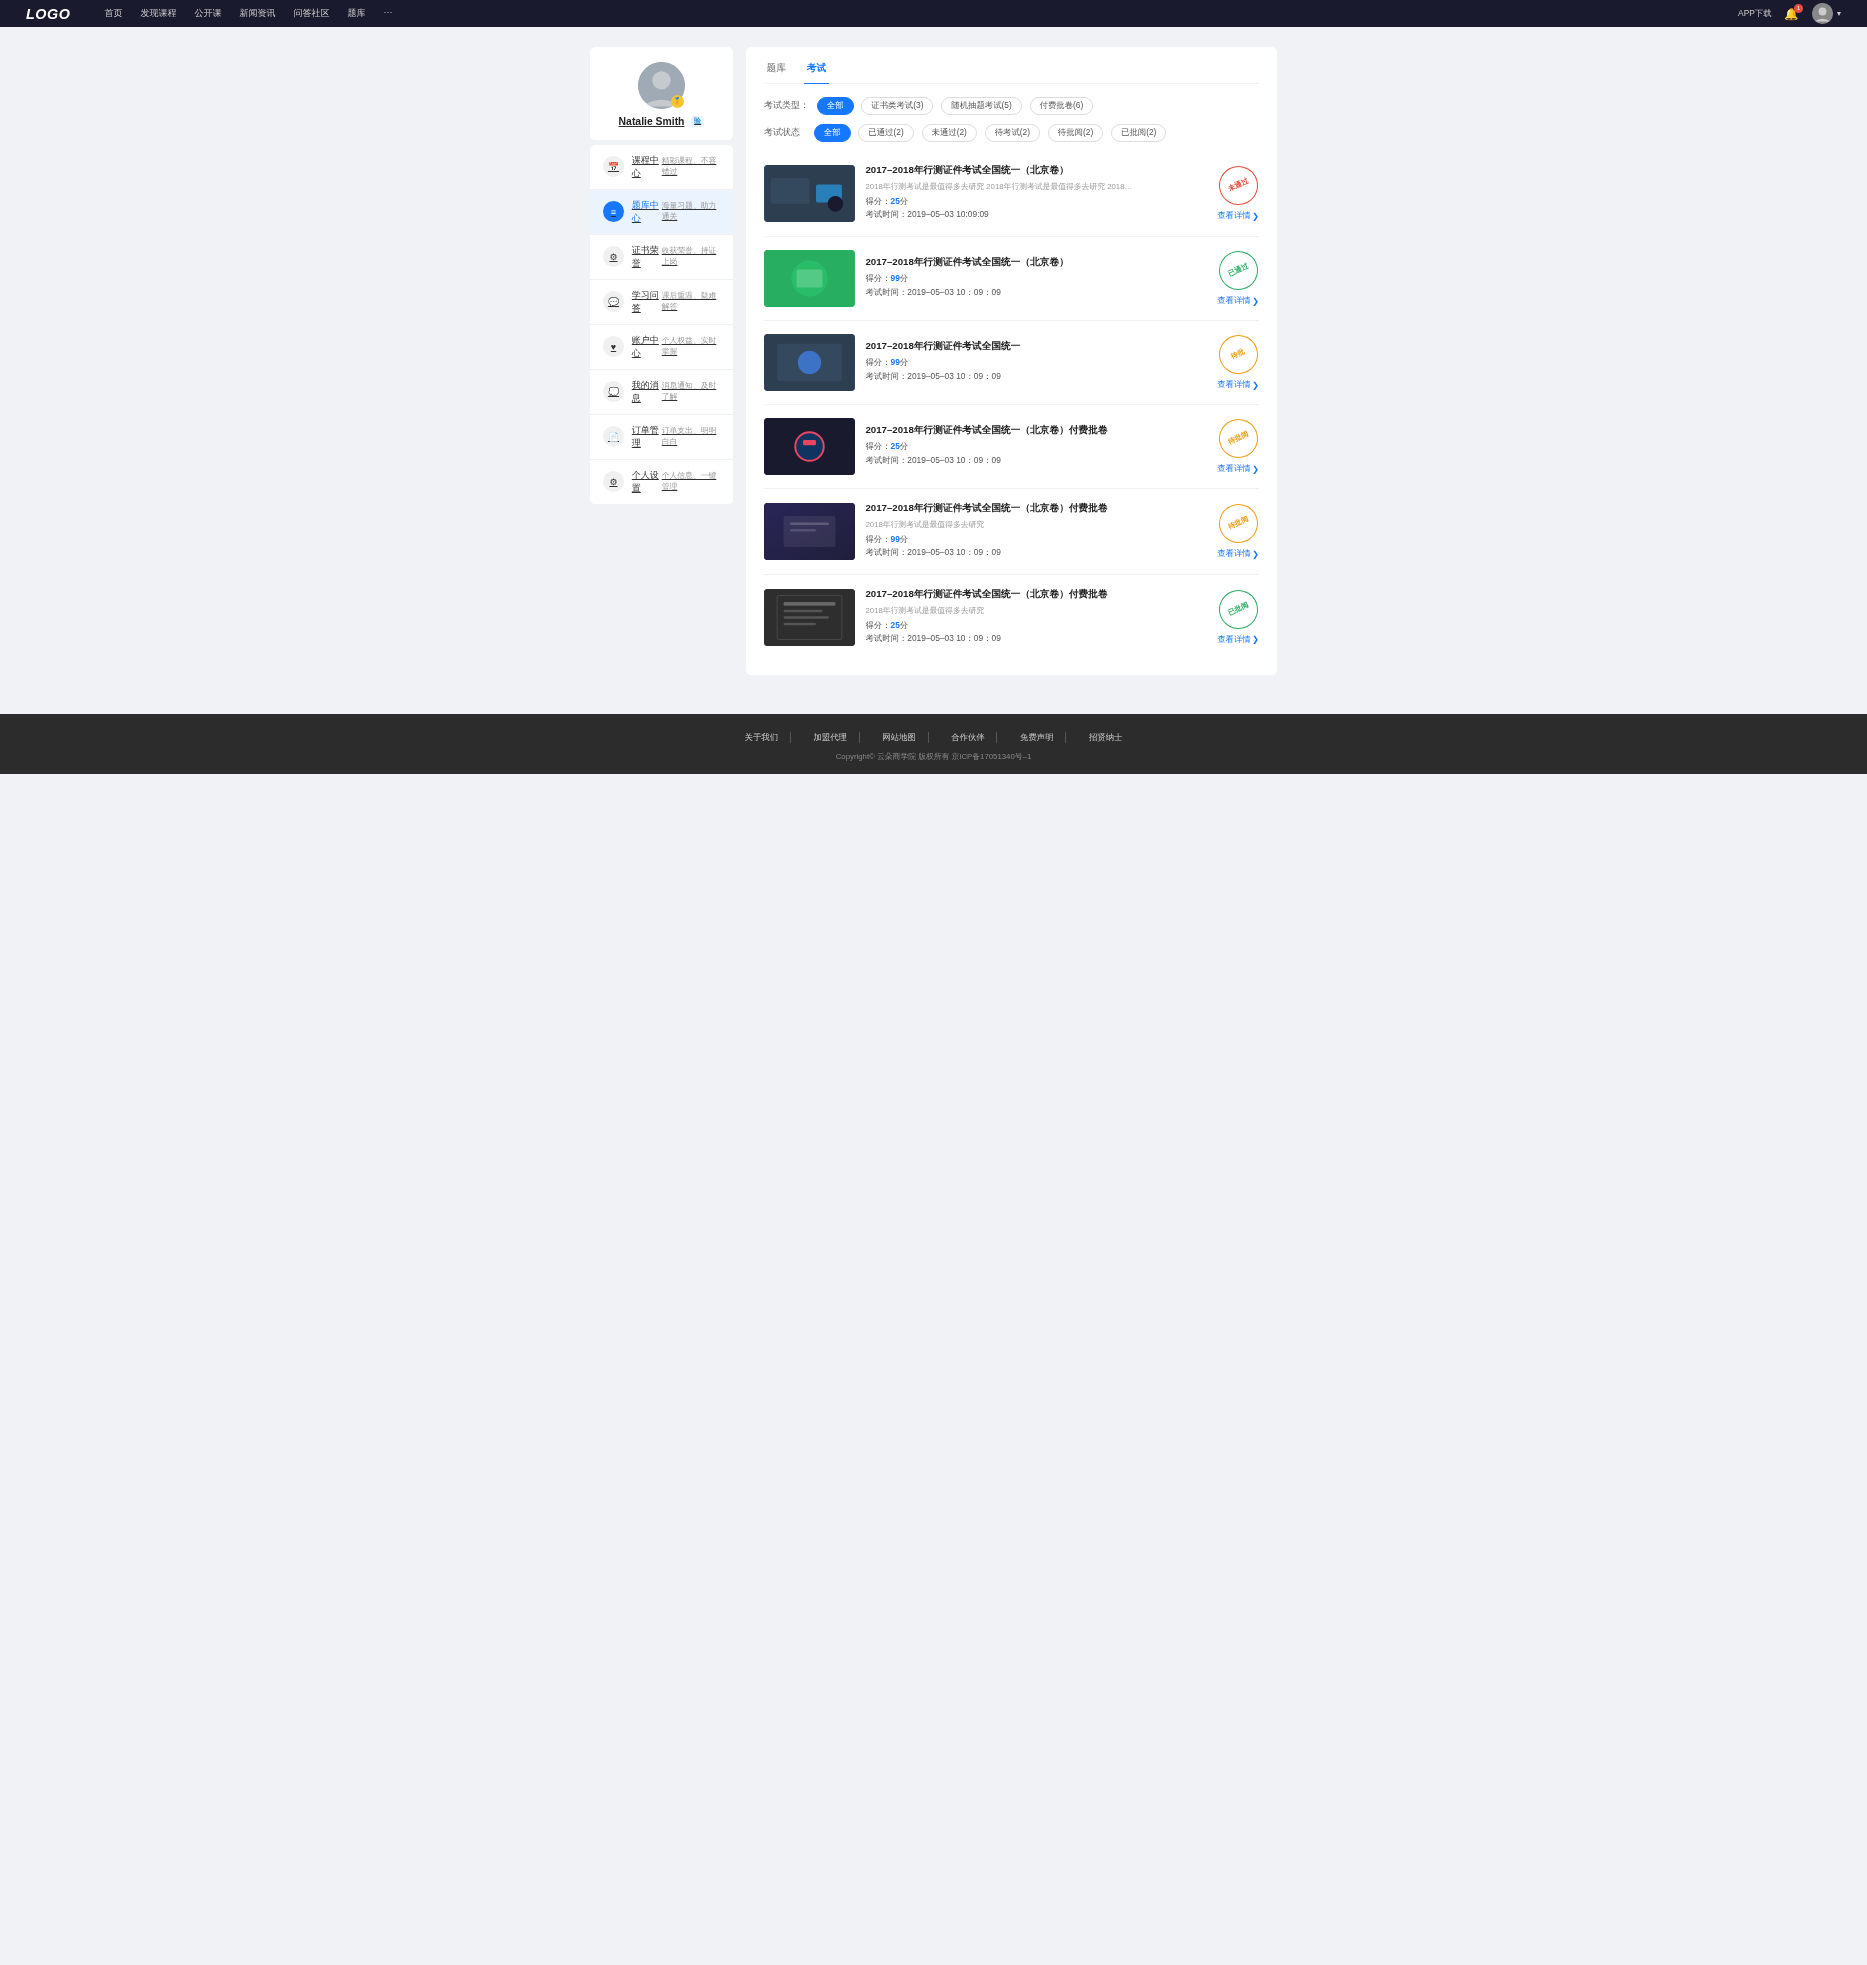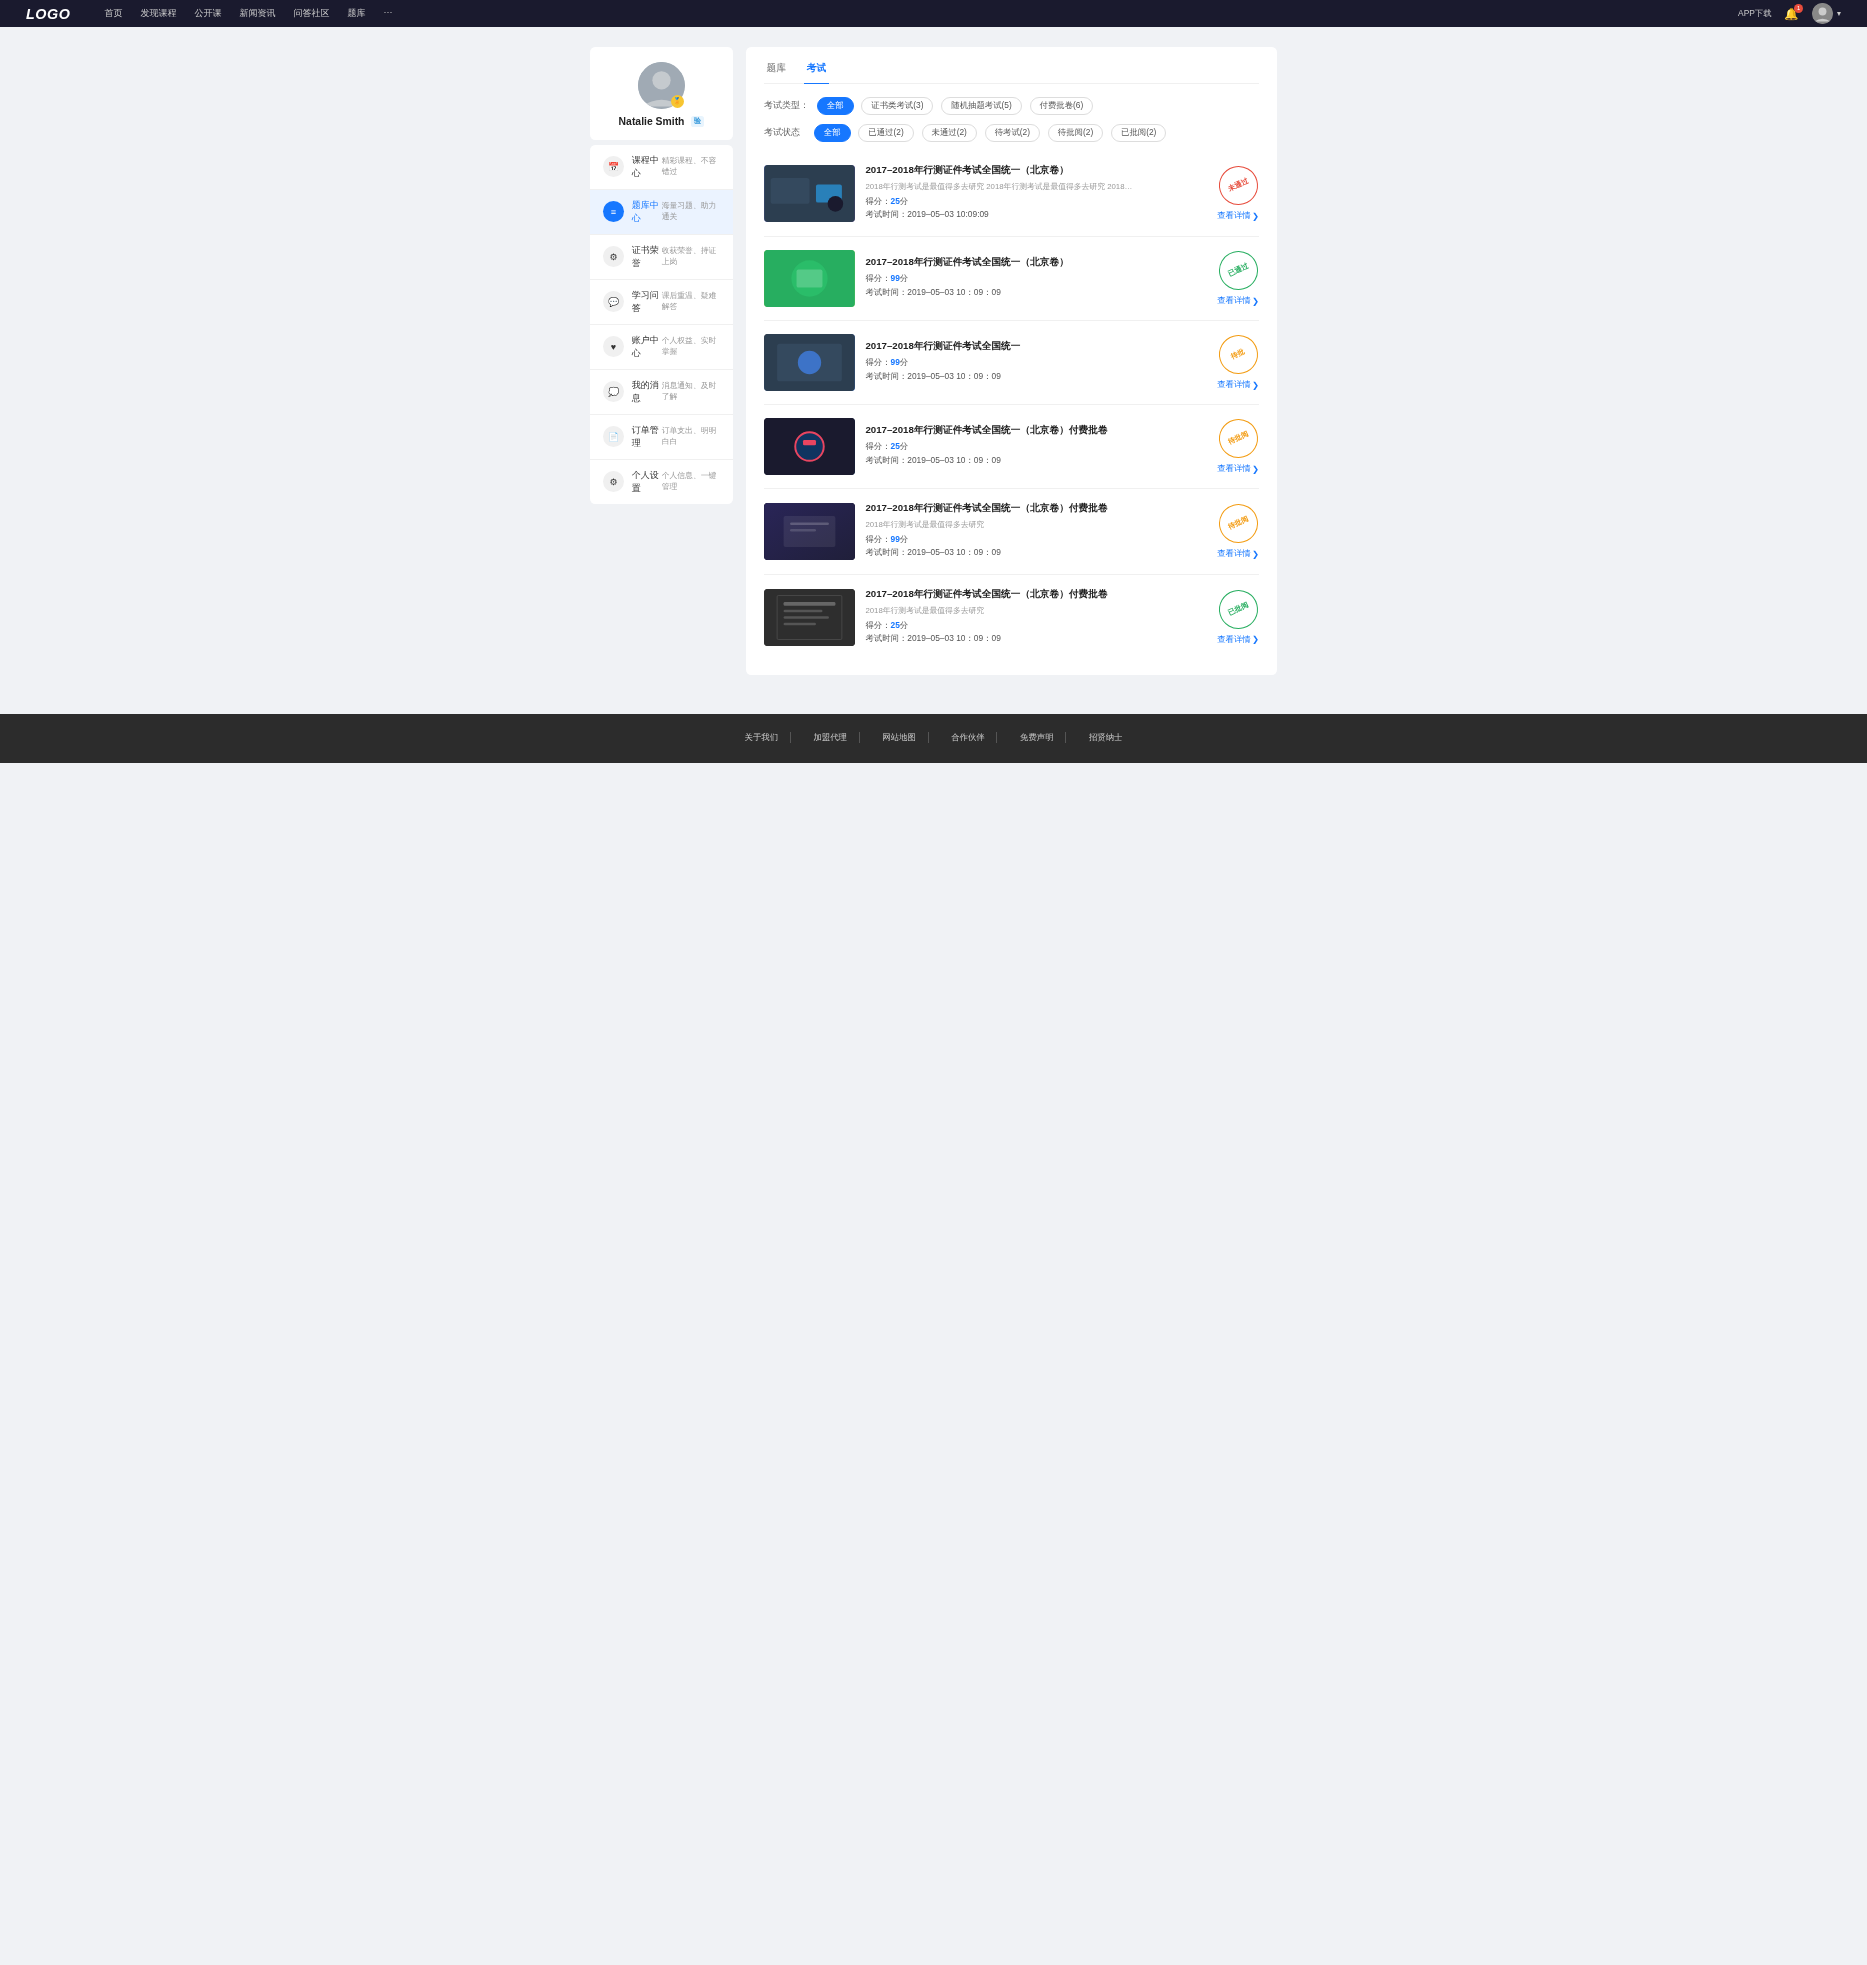--- a/index.html
+++ b/index.html
@@ -16,21 +16,21 @@
     .nav-bell-icon { color: #ccc; font-size: 11.7px; }
     .bell-badge { position: absolute; top: -2.6px; right: -3.9px; background: #e74c3c; color: #fff; border-radius: 50%; width: 9px; height: 9px; font-size: 5.8px; display: flex; align-items: center; justify-content: center; }
     .nav-avatar { width: 21px; height: 21px; border-radius: 50%; background: #888; overflow: hidden; cursor: pointer; display: flex; align-items: center; justify-content: center; color: #fff; font-size: 7.8px; }
     .nav-avatar-wrapper { display: flex; align-items: center; gap: 3.9px; cursor: pointer; }
     .nav-chevron { color: #ccc; font-size: 7.8px; }
 
     
     .page-wrapper { max-width: 713px; margin: 0 auto; padding: 19.5px 13px 39px; display: flex; gap: 13px; }
 
     
-    .sidebar { width: 143px; flex-shrink: 0; }
+    .sidebar { width: 143px; flex-shrink: 0; text-decoration: underline; }
     .sidebar-profile { background: #fff; border-radius: 5.2px; padding: 15.6px 10.4px 13px; text-align: center; margin-bottom: 5.2px; }
     .profile-avatar-wrapper { position: relative; display: inline-block; margin-bottom: 6.5px; }
     .profile-avatar { width: 47px; height: 47px; border-radius: 50%; background: linear-gradient(135deg, #8e9eab, #c5cace); overflow: hidden; display: flex; align-items: center; justify-content: center; }
     .profile-avatar svg { width: 47px; height: 47px; }
     .profile-badge { position: absolute; bottom: 1.3px; right: 1.3px; width: 13px; height: 13px; background: #f7c531; border-radius: 50%; display: flex; align-items: center; justify-content: center; font-size: 6.5px; }
     .profile-name { font-size: 10.4px; font-weight: 600; color: #222; display: flex; align-items: center; justify-content: center; gap: 3.9px; }
     .profile-verify { display: inline-flex; align-items: center; justify-content: center; background: #e8f4fd; color: #3498db; border-radius: 2.6px; padding: 0.6px 3.2px; font-size: 7.1px; margin-left: 2.6px; }
 
     .sidebar-menu { background: #fff; border-radius: 5.2px; overflow: hidden; }
     .sidebar-item { display: flex; align-items: center; gap: 7.8px; padding: 9px 13px; cursor: pointer; border-bottom: 0.6px solid #f0f0f0; transition: background 0.2s; }
@@ -408,14 +408,15 @@
 
 <footer class="footer">
   <div class="footer-links">
     <span class="footer-link">关于我们</span>
     <span class="footer-link">加盟代理</span>
     <span class="footer-link">网站地图</span>
     <span class="footer-link">合作伙伴</span>
     <span class="footer-link">免费声明</span>
     <span class="footer-link">招贤纳士</span>
   </div>
+  <div class="footer-copy">Copyright© 云朵商学院  版权所有    京ICP备17051340号–1</div>
 </footer>
 
 
 </body></html>

